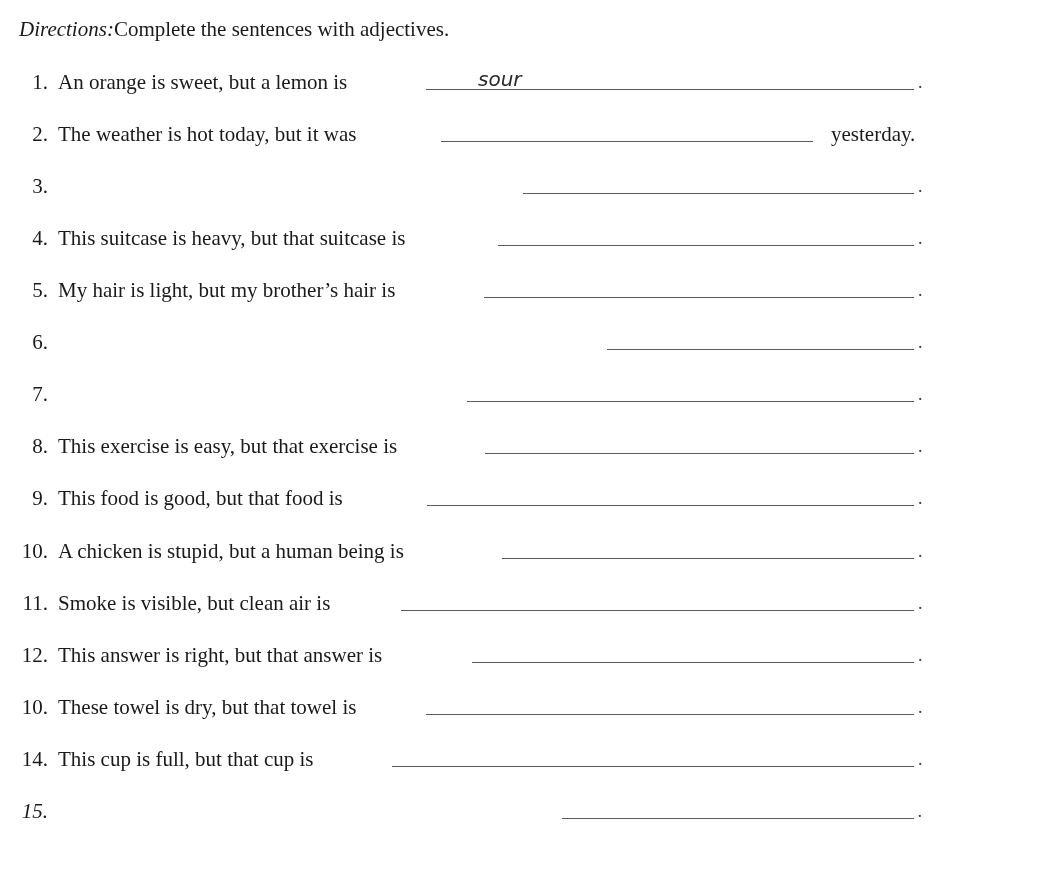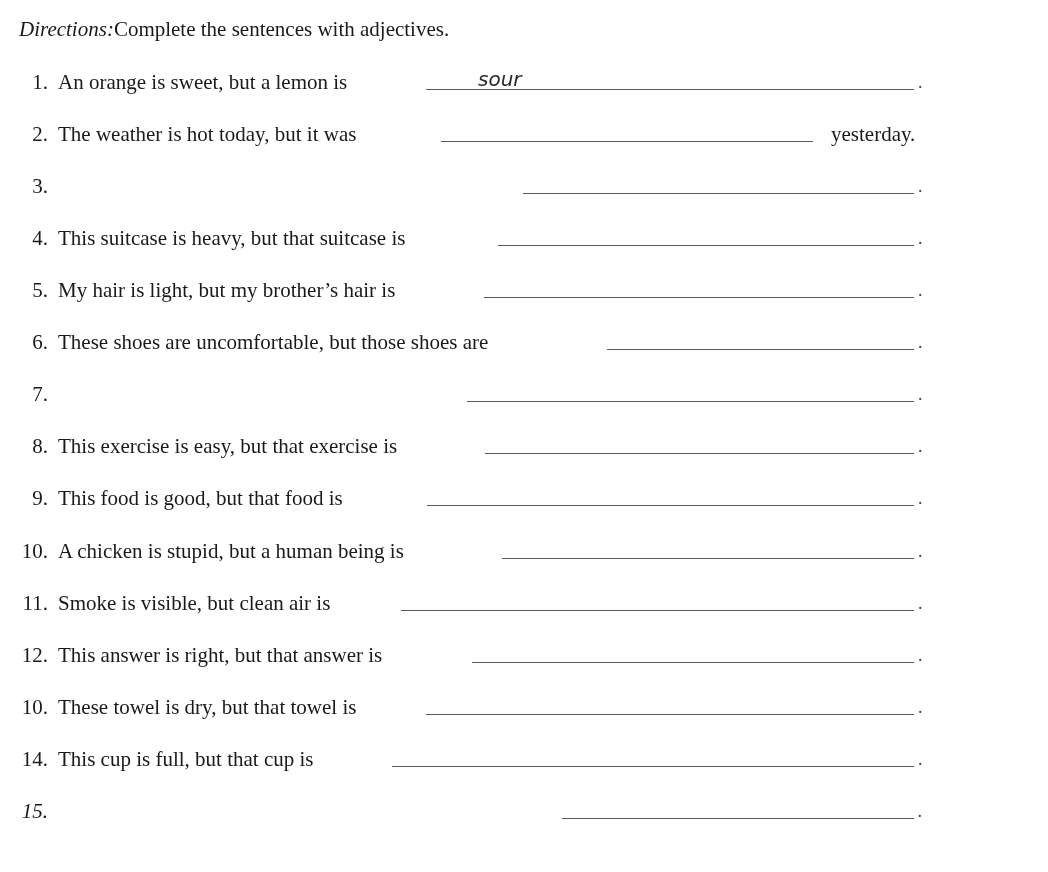--- a/index.html
+++ b/index.html
@@ -114,21 +114,20 @@
 
 <div class="item" style="top:275px;">
   <span class="num">5.</span>
   <span class="text">My hair is light, but my brother’s hair is</span>
   <span class="blank" style="left:484px;width:430px;"></span>
   <span class="period">.</span>
 </div>
 
 <div class="item" style="top:327px;">
   <span class="num">6.</span>
-  <span class="text">These shoes are uncomfortable, but those shoes are</span>
   <span class="blank" style="left:607px;width:307px;"></span>
   <span class="period">.</span>
 </div>
 
 <div class="item" style="top:379px;">
   <span class="num">7.</span>
   <span class="blank" style="left:467px;width:447px;"></span>
   <span class="period">.</span>
 </div>
 

